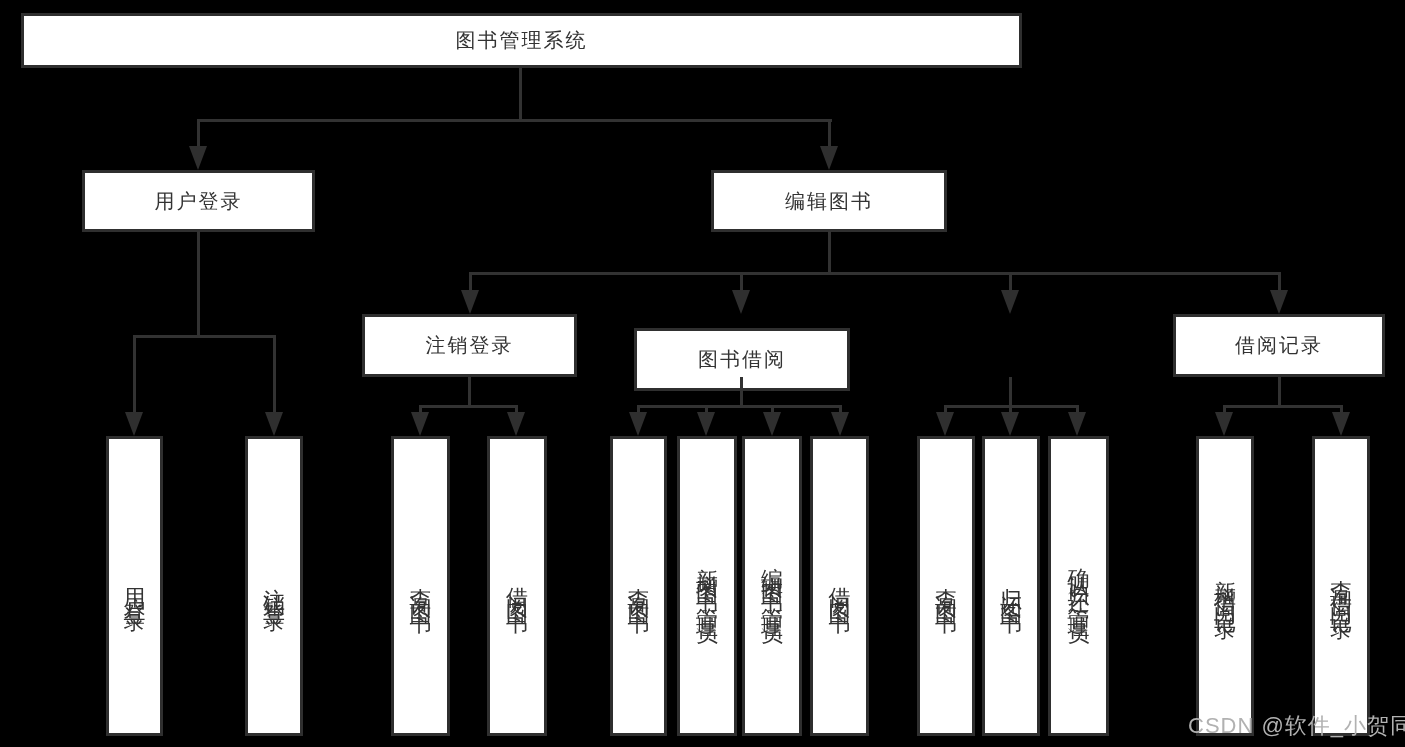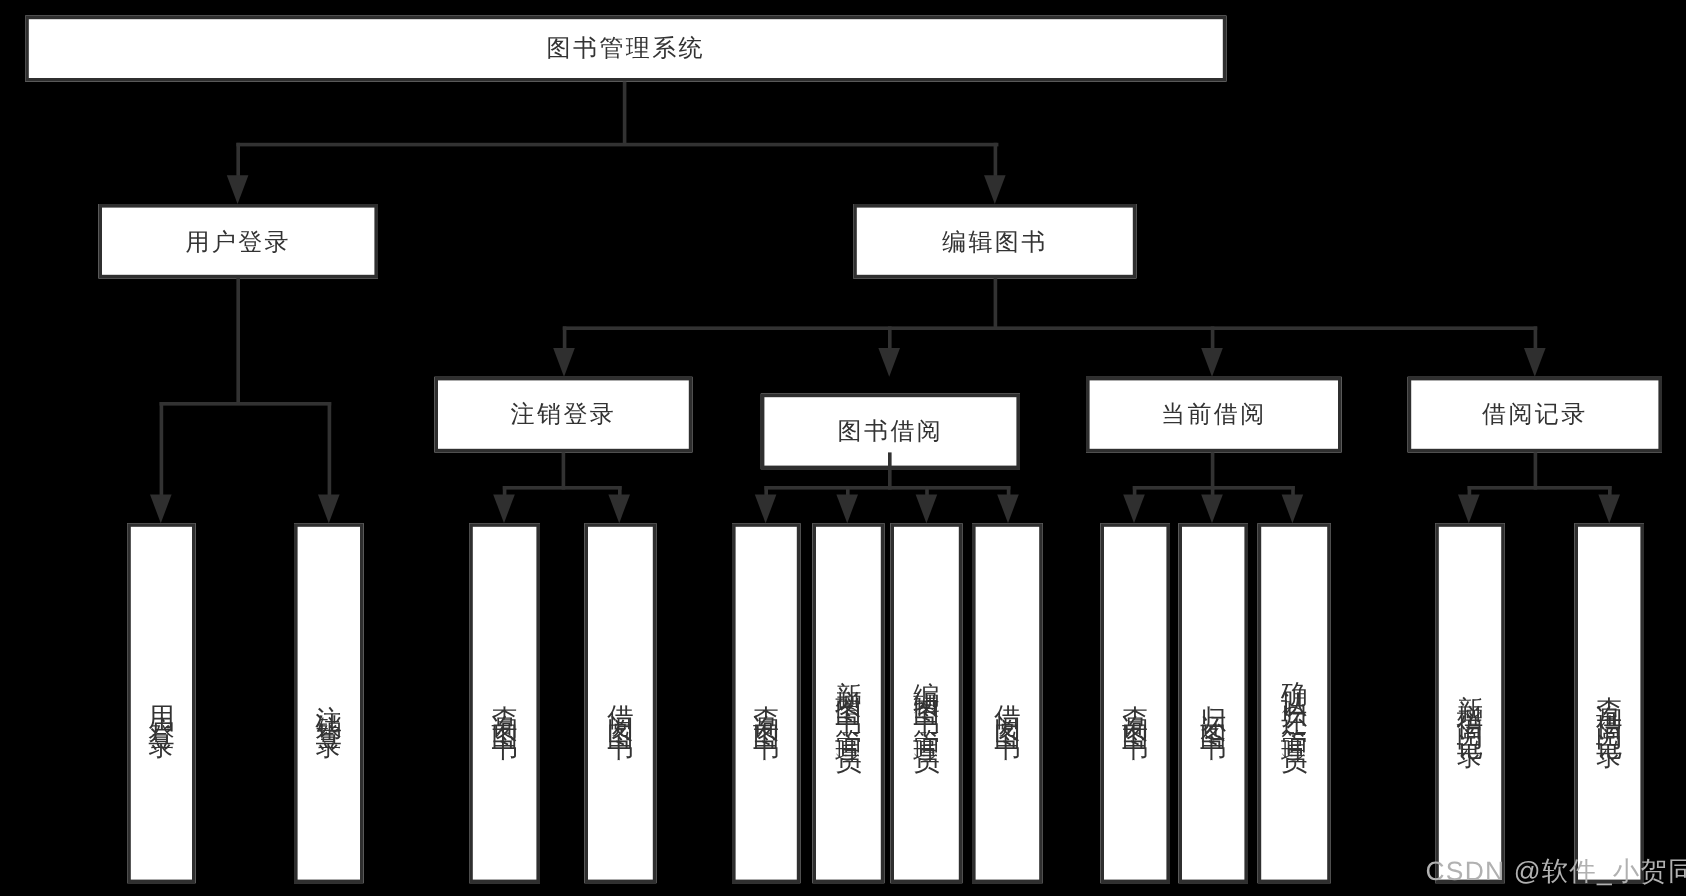--- a/index.html
+++ b/index.html
@@ -37,23 +37,20 @@
   </div>
 
   <div class="hbox" style="left:362px;top:314px;width:215px;height:63px;">
     <span>注销登录</span>
   </div>
 
   <div class="hbox" style="left:634px;top:328px;width:216px;height:63px;">
     <span>图书借阅</span>
   </div>
 
-  <div class="hbox" style="left:905px;top:314px;width:213px;height:63px;">
-    <span>当前借阅</span>
-  </div>
 
   <div class="hbox" style="left:1173px;top:314px;width:212px;height:63px;">
     <span>借阅记录</span>
   </div>
 
   <div class="vbox" style="left:106px;width:57px;">
     <span>用户登录</span>
   </div>
   <div class="vbox" style="left:245px;width:58px;">
     <span>注销登录</span>

